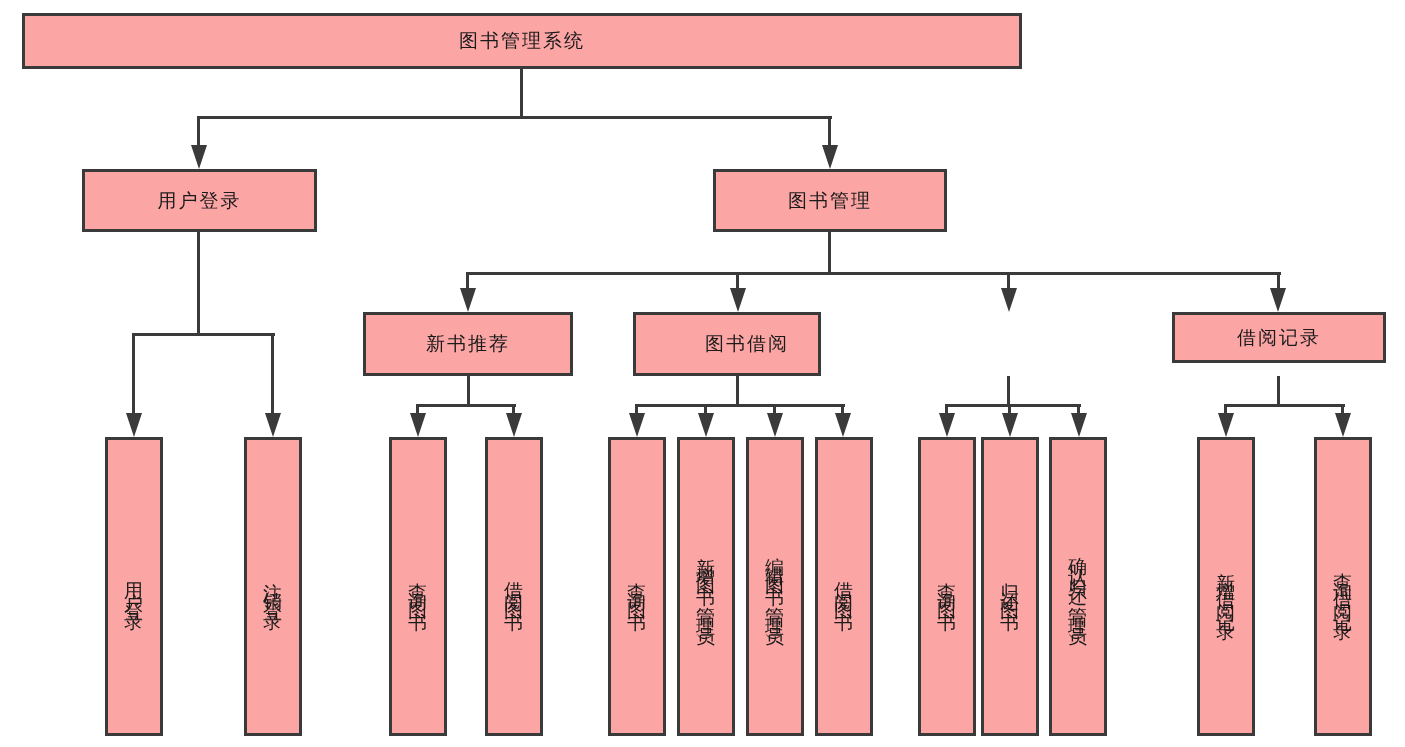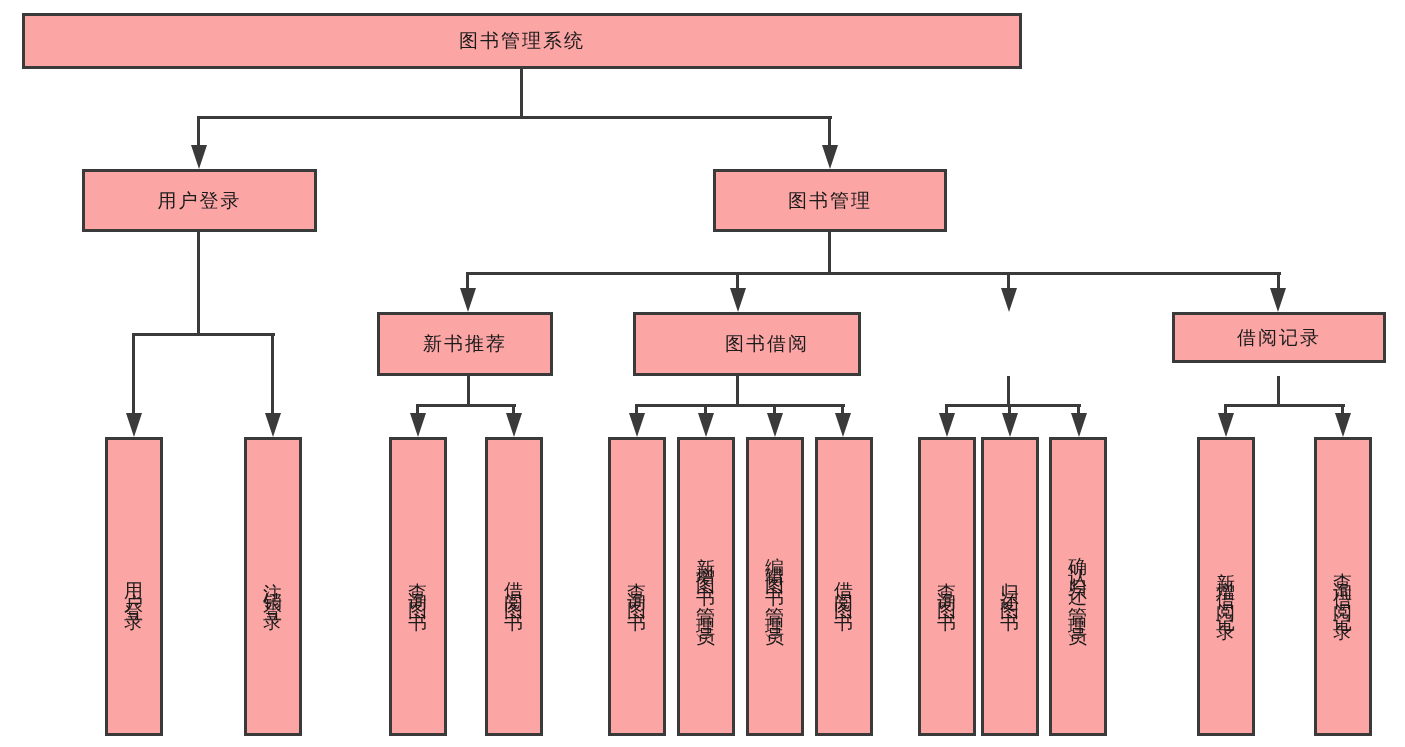--- a/index.html
+++ b/index.html
@@ -95,24 +95,24 @@
     <div class="line" style="left:466px;top:272px;width:3px;height:20px;"></div>
     <div class="line" style="left:736px;top:272px;width:3px;height:20px;"></div>
     <div class="line" style="left:1007px;top:272px;width:3px;height:20px;"></div>
     <div class="line" style="left:1277px;top:272px;width:3px;height:20px;"></div>
     <div class="arrow" style="left:460px;top:288px;"></div>
     <div class="arrow" style="left:730px;top:288px;"></div>
     <div class="arrow" style="left:1001px;top:288px;"></div>
     <div class="arrow" style="left:1270px;top:288px;"></div>
   </div>
 
-  <div class="box" style="left:377px;top:312px;width:176px;height:64px;">
+  <div class="box" style="left:363px;top:312px;width:210px;height:64px;">
     <span class="hlabel">新书推荐</span>
   </div>
-  <div class="box" style="left:633px;top:312px;width:228px;height:64px;padding-left:40px;">
+  <div class="box" style="left:633px;top:312px;width:188px;height:64px;padding-left:40px;">
     <span class="hlabel">图书借阅</span>
   </div>
   <div class="box" style="left:1172px;top:312px;width:214px;height:51px;">
     <span class="hlabel">借阅记录</span>
   </div>
 
   <div>
     <div class="line" style="left:197px;top:232px;width:3px;height:104px;"></div>
     <div class="line" style="left:132px;top:333px;width:143px;height:3px;"></div>
     <div class="line" style="left:132px;top:333px;width:3px;height:83px;"></div>

